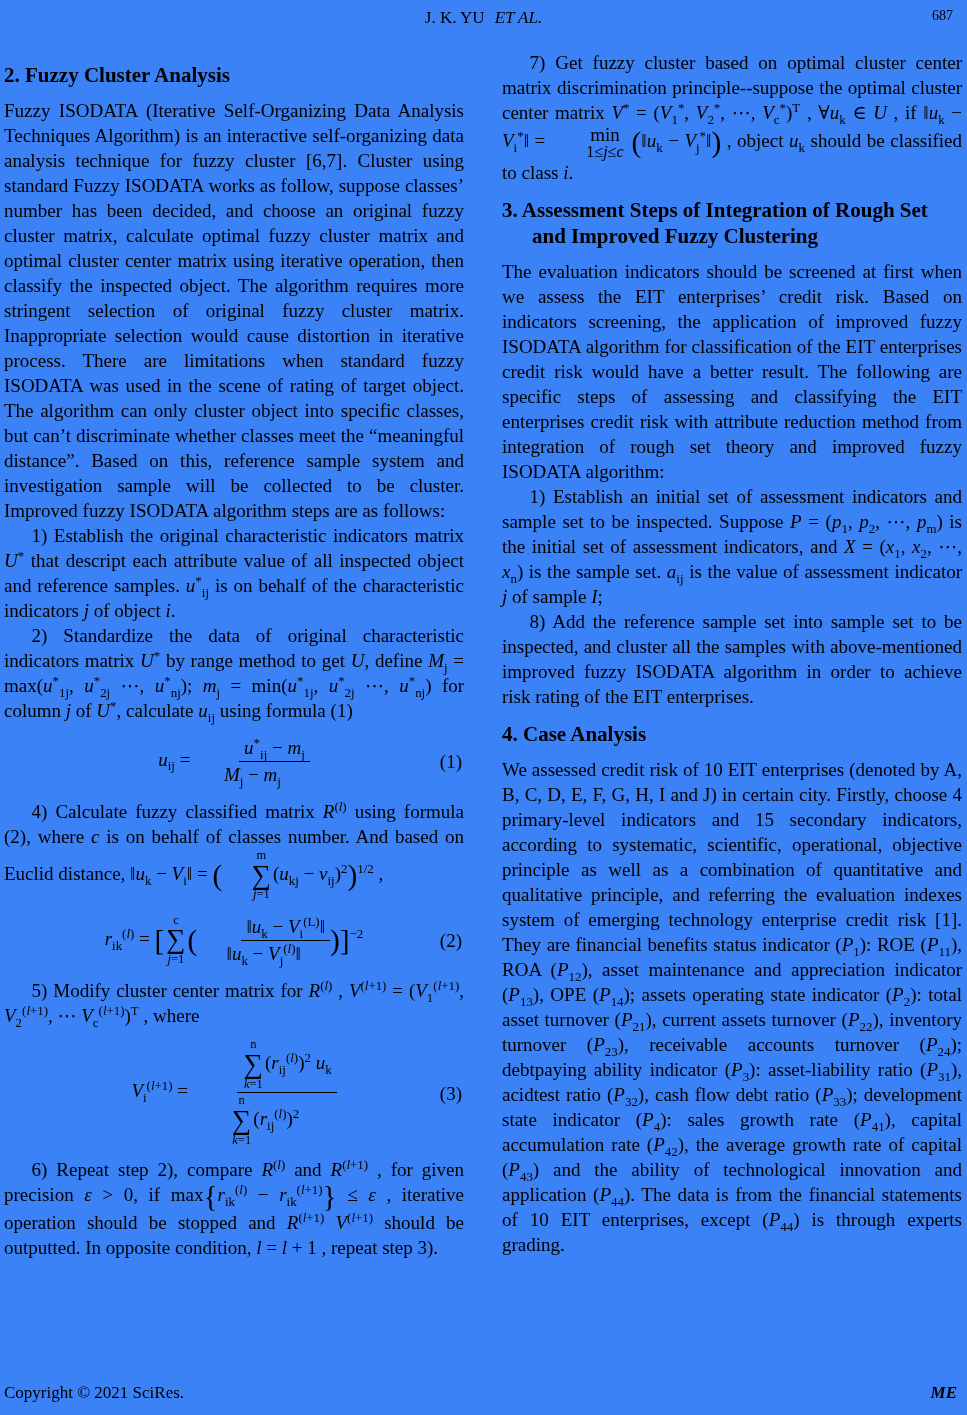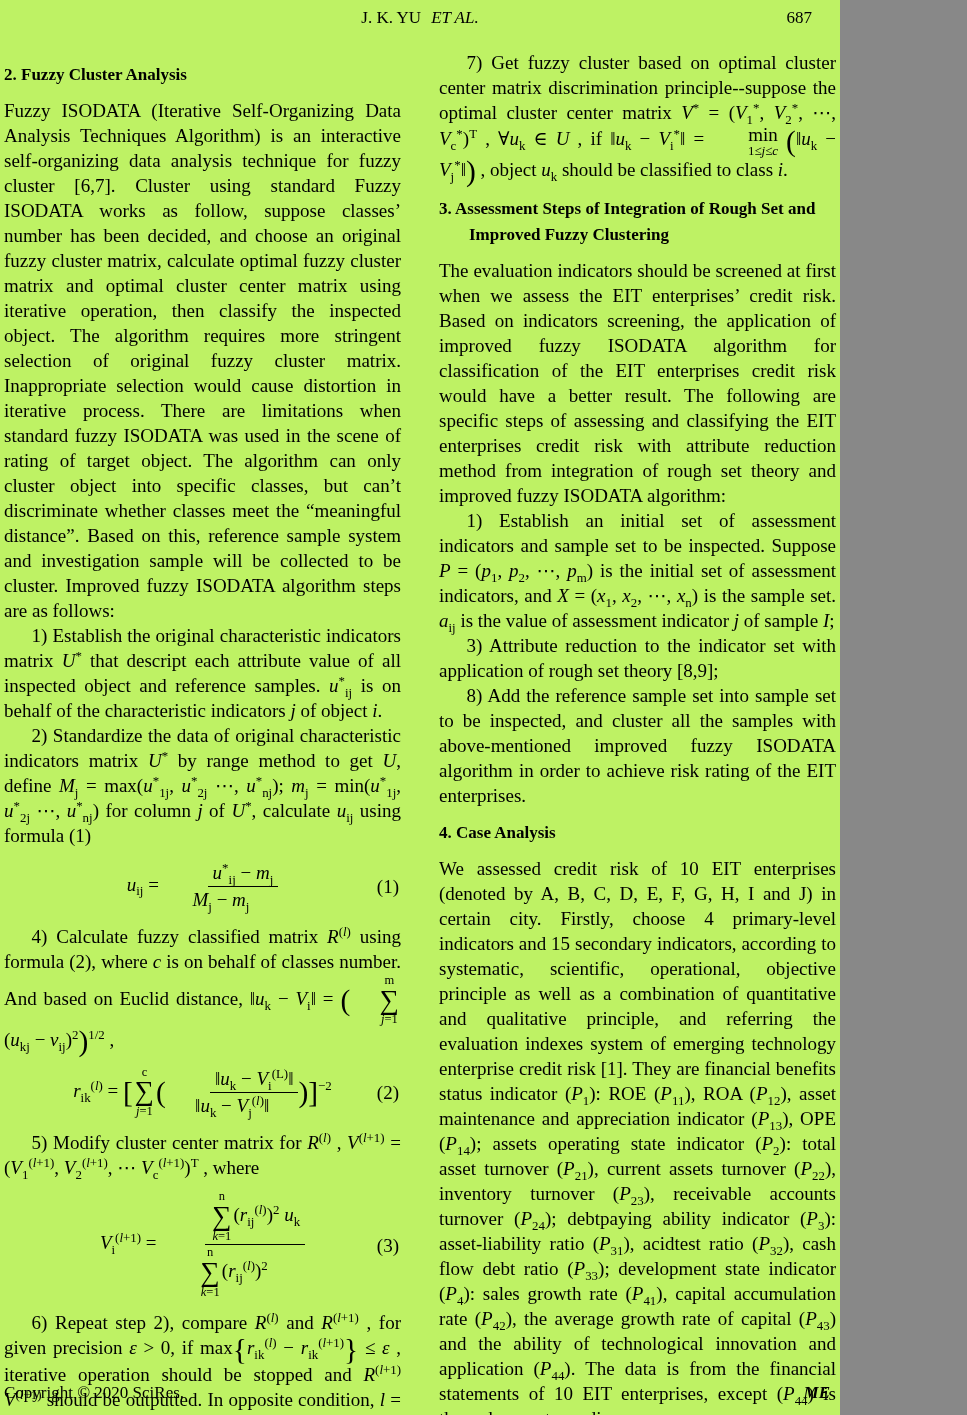--- a/index.html
+++ b/index.html
@@ -1,44 +1,44 @@
 <!DOCTYPE html>
 <html><head>
 <meta charset="utf-8">
 <style>
   html,body{margin:0;padding:0;background:#888;}
   .page{
     position:relative;
-    width:840px;height:1415px;
-    background:#bef264;
+    width:967px;height:1415px;
+    background:#3b82f6;
     font-family:"Liberation Serif","DejaVu Serif",serif;
     color:#000;
     overflow:hidden;
   }
   .header{position:absolute;top:8px;left:0;width:100%;text-align:center;font-size:17px;}
   .header .etal{font-style:italic;margin-left:10px;}
-  .pagenum{position:absolute;top:8px;right:28px;font-size:17px;}
+  .pagenum{position:absolute;top:8px;right:14px;font-size:14px;}
   .columns{position:absolute;top:50px;left:4px;right:4px;display:flex;gap:38px;}
   .col{width:460px;font-size:19px;line-height:25px;text-align:justify;}
-  h2{font-size:17px;line-height:26px;margin:12px 0 10px 0;text-align:left;font-weight:bold;}
+  h2{font-size:21px;line-height:26px;margin:12px 0 10px 0;text-align:left;font-weight:bold;}
   h2.hang{padding-left:30px;text-indent:-30px;}
   p{margin:0;}
   .indent{text-indent:1.45em;}
   sup,sub{font-size:68%;line-height:0;}
   .eqrow{display:flex;align-items:center;justify-content:center;position:relative;margin:10px 0;min-height:56px;}
   .eq{flex:1;text-align:center;}
   .eqno{position:absolute;right:2px;top:50%;transform:translateY(-50%);}
   .frac{display:inline-block;vertical-align:middle;text-align:center;line-height:1.25;}
   .frac .num{display:block;border-bottom:1.4px solid #000;padding:0 5px 1px 5px;margin-left:44px;}
   .frac .den{display:block;padding:1px 5px 0 5px;}
   .sum{display:inline-flex;flex-direction:column;align-items:center;vertical-align:middle;line-height:1;margin:0 2px;}
   .sum .lim{font-size:12.5px;line-height:1.1;}
   .sum .sig{font-size:27px;line-height:0.95;}
   .limop{display:inline-flex;flex-direction:column;align-items:center;vertical-align:middle;line-height:1;margin:0 8px;}
-  .limop .lim{font-size:13px;}
+  .limop .lim{font-size:16px;}
   .big{font-size:155%;vertical-align:middle;font-weight:400;}
   .footer{position:absolute;bottom:12px;left:4px;right:10px;display:flex;justify-content:space-between;font-size:17px;}
   .journal{font-weight:bold;font-style:italic;}
 </style>
 </head>
 <body>
 
 <div class="page">
 
   <div class="header">
@@ -87,26 +87,25 @@
     </div>
 
     <div class="col">
       <p class="indent">7) Get fuzzy cluster based on optimal cluster center matrix discrimination principle--suppose the optimal cluster center matrix <i>V</i><sup>*</sup> = (<i>V</i><sub>1</sub><sup>*</sup>, <i>V</i><sub>2</sub><sup>*</sup>, ⋯, <i>V</i><sub>c</sub><sup>*</sup>)<sup>T</sup> , ∀<i>u</i><sub>k</sub> ∈ <i>U</i> , if ‖<i>u</i><sub>k</sub> − <i>V</i><sub>i</sub><sup>*</sup>‖ = <span class="limop">
             <span>min</span>
             <span class="lim">1≤<i>j</i>≤<i>c</i></span>
           </span><span class="big">(</span>‖<i>u</i><sub>k</sub> − <i>V</i><sub>j</sub><sup>*</sup>‖<span class="big">)</span> , object <i>u</i><sub>k</sub> should be classified to class <i>i</i>.</p>
       <h2 class="hang">3. Assessment Steps of Integration of Rough Set and Improved Fuzzy Clustering</h2>
       <p>The evaluation indicators should be screened at first when we assess the EIT enterprises’ credit risk. Based on indicators screening, the application of improved fuzzy ISODATA algorithm for classification of the EIT enterprises credit risk would have a better result. The following are specific steps of assessing and classifying the EIT enterprises credit risk with attribute reduction method from integration of rough set theory and improved fuzzy ISODATA algorithm:</p>
       <p class="indent">1) Establish an initial set of assessment indicators and sample set to be inspected. Suppose <i>P</i> = (<i>p</i><sub>1</sub>, <i>p</i><sub>2</sub>, ⋯, <i>p</i><sub>m</sub>) is the initial set of assessment indicators, and <i>X</i> = (<i>x</i><sub>1</sub>, <i>x</i><sub>2</sub>, ⋯, <i>x</i><sub>n</sub>) is the sample set. <i>a</i><sub>ij</sub> is the value of assessment indicator <i>j</i> of sample <i>I</i>;</p>
-      <p class="indent">3) Attribute reduction to the indicator set with application of rough set theory [8,9];</p>
       <p class="indent">8) Add the reference sample set into sample set to be inspected, and cluster all the samples with above-mentioned improved fuzzy ISODATA algorithm in order to achieve risk rating of the EIT enterprises.</p>
       <h2>4. Case Analysis</h2>
       <p>We assessed credit risk of 10 EIT enterprises (denoted by A, B, C, D, E, F, G, H, I and J) in certain city. Firstly, choose 4 primary-level indicators and 15 secondary indicators, according to systematic, scientific, operational, objective principle as well as a combination of quantitative and qualitative principle, and referring the evaluation indexes system of emerging technology enterprise credit risk [1]. They are financial benefits status indicator (<i>P</i><sub>1</sub>): ROE (<i>P</i><sub>11</sub>), ROA (<i>P</i><sub>12</sub>), asset maintenance and appreciation indicator (<i>P</i><sub>13</sub>), OPE (<i>P</i><sub>14</sub>); assets operating state indicator (<i>P</i><sub>2</sub>): total asset turnover (<i>P</i><sub>21</sub>), current assets turnover (<i>P</i><sub>22</sub>), inventory turnover (<i>P</i><sub>23</sub>), receivable accounts turnover (<i>P</i><sub>24</sub>); debtpaying ability indicator (<i>P</i><sub>3</sub>): asset-liability ratio (<i>P</i><sub>31</sub>), acidtest ratio (<i>P</i><sub>32</sub>), cash flow debt ratio (<i>P</i><sub>33</sub>); development state indicator (<i>P</i><sub>4</sub>): sales growth rate (<i>P</i><sub>41</sub>), capital accumulation rate (<i>P</i><sub>42</sub>), the average growth rate of capital (<i>P</i><sub>43</sub>) and the ability of technological innovation and application (<i>P</i><sub>44</sub>). The data is from the financial statements of 10 EIT enterprises, except (<i>P</i><sub>44</sub>) is through experts grading.</p>
     </div>
 
   </div>
 
   <div class="footer">
-    <span>Copyright © 2020 SciRes.</span>
+    <span>Copyright © 2021 SciRes.</span>
     <span class="journal">ME</span>
   </div>
 
 </div>
 
 </body></html>

